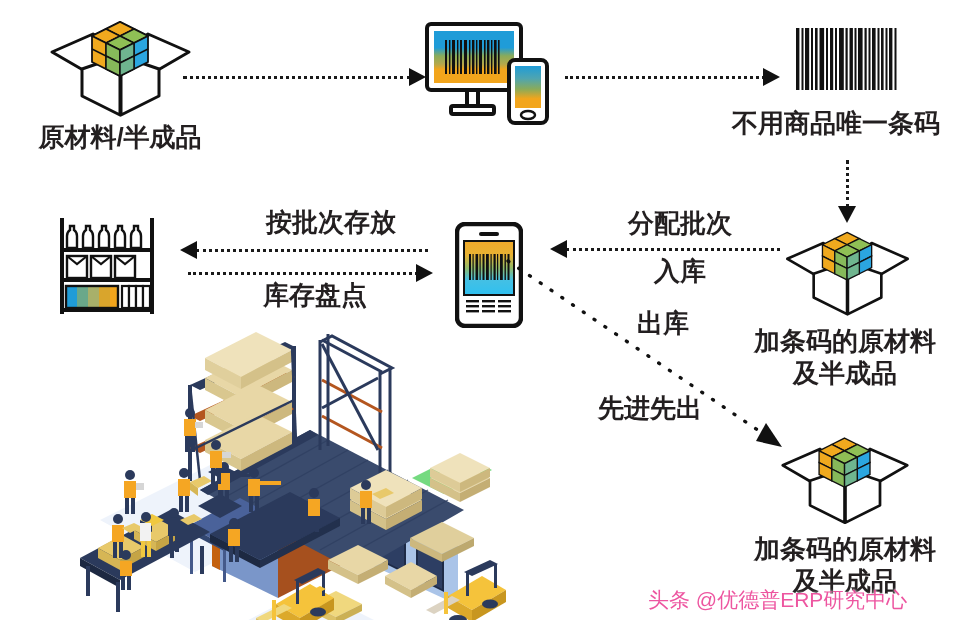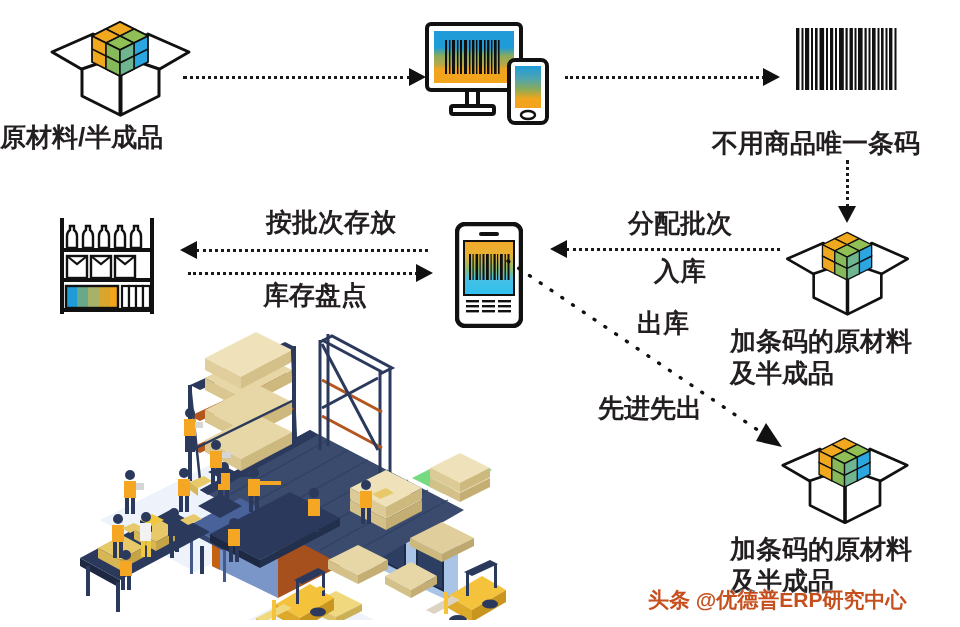--- a/index.html
+++ b/index.html
@@ -14,21 +14,21 @@
   .stage{position:absolute;left:0;top:0;width:960px;height:627px;}
   .node{position:absolute;}
   .label{
     position:absolute;
     font-size:26px;
     font-weight:700;
     color:#231f20;
     letter-spacing:0px;
     white-space:nowrap;
     line-height:1.22;
-    text-align:left;
+    text-align:center;
   }
   .label.two{white-space:normal;}
 
   
   .dotline{
     position:absolute;
     height:0;
     border-top:3px dotted #1a1a1a;
   }
   .dotline.v{
@@ -43,23 +43,23 @@
   .ah-right{border-top:9px solid transparent;border-bottom:9px solid transparent;border-left:17px solid #111;}
   .ah-left{border-top:9px solid transparent;border-bottom:9px solid transparent;border-right:17px solid #111;}
   .ah-down{border-left:9px solid transparent;border-right:9px solid transparent;border-top:17px solid #111;}
 
   
   .barcode{position:absolute;display:flex;align-items:flex-end;}
 
   .watermark{
     position:absolute;
     font-size:21px;
-    color:#c2410c;
+    color:#ec4899;
     white-space:nowrap;
-    font-weight:700;
+    font-weight:400;
     opacity:.92;
     text-shadow:0 0 2px #fff,0 0 3px #fff;
   }
   .scene{position:absolute;}
 </style>
 </head>
 <body>
 
 <div class="stage">
 
@@ -177,21 +177,21 @@
         <rect x="72.5" y="0" width="2" height="62"></rect>
         <rect x="76" y="0" width="3.6" height="62"></rect>
         <rect x="81.5" y="0" width="2" height="62"></rect>
         <rect x="85" y="0" width="2.6" height="62"></rect>
         <rect x="89.5" y="0" width="2" height="62"></rect>
         <rect x="93" y="0" width="3.4" height="62"></rect>
         <rect x="98.5" y="0" width="2" height="62"></rect>
       </g>
     </svg>
   </div>
-  <div class="label" style="left:712px;top:108px;width:248px;margin-top:20px;">不用商品唯一条码</div>
+  <div class="label" style="left:712px;top:108px;width:248px;">不用商品唯一条码</div>
 
   <div class="dotline v" style="left:846px;top:160px;height:48px;"></div>
   <div class="arrowhead ah-down" style="left:838px;top:206px;"></div>
 
   <div class="node" style="left:775px;top:222px;width:145px;height:100px;">
     <svg width="145" height="100" viewBox="0 0 165 110">
       <path d="M14 40 L55 22 L82 44 L45 58 Z" fill="#fff" stroke="#111" stroke-width="3" stroke-linejoin="round"></path>
       <path d="M151 40 L110 22 L83 44 L120 58 Z" fill="#fff" stroke="#111" stroke-width="3" stroke-linejoin="round"></path>
       <path d="M44 57 L82 44 L82 103 L44 84 Z" fill="#fff" stroke="#111" stroke-width="3" stroke-linejoin="round"></path>
       <path d="M121 57 L83 44 L83 103 L121 84 Z" fill="#fff" stroke="#111" stroke-width="3" stroke-linejoin="round"></path>

